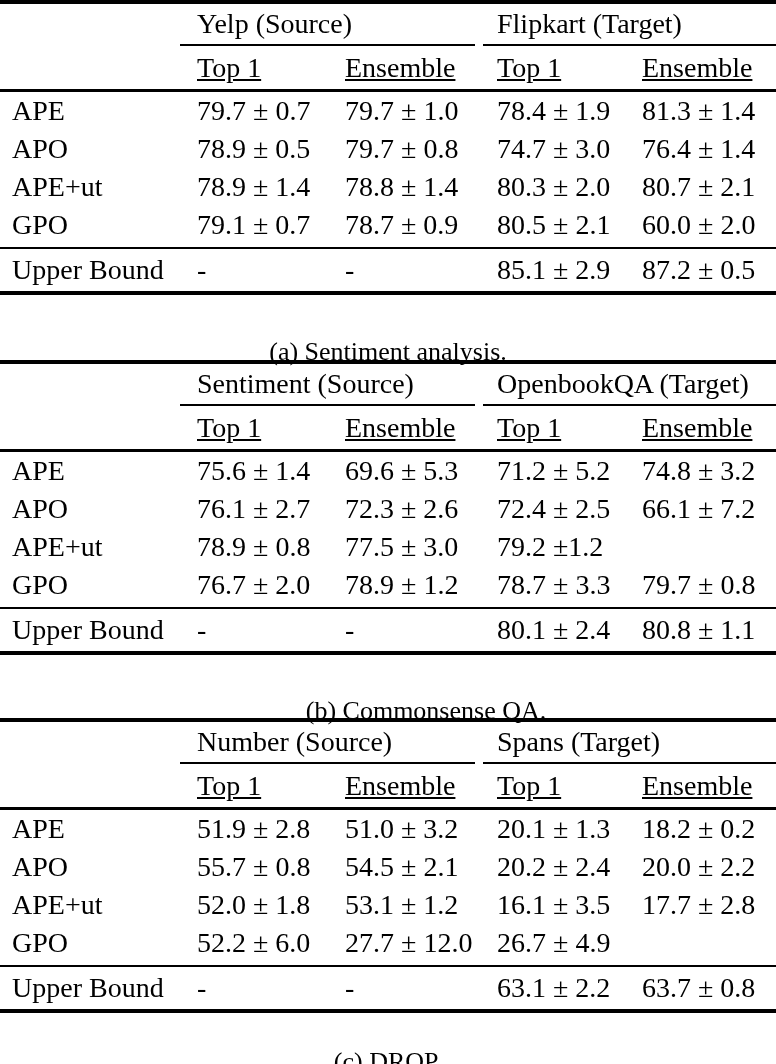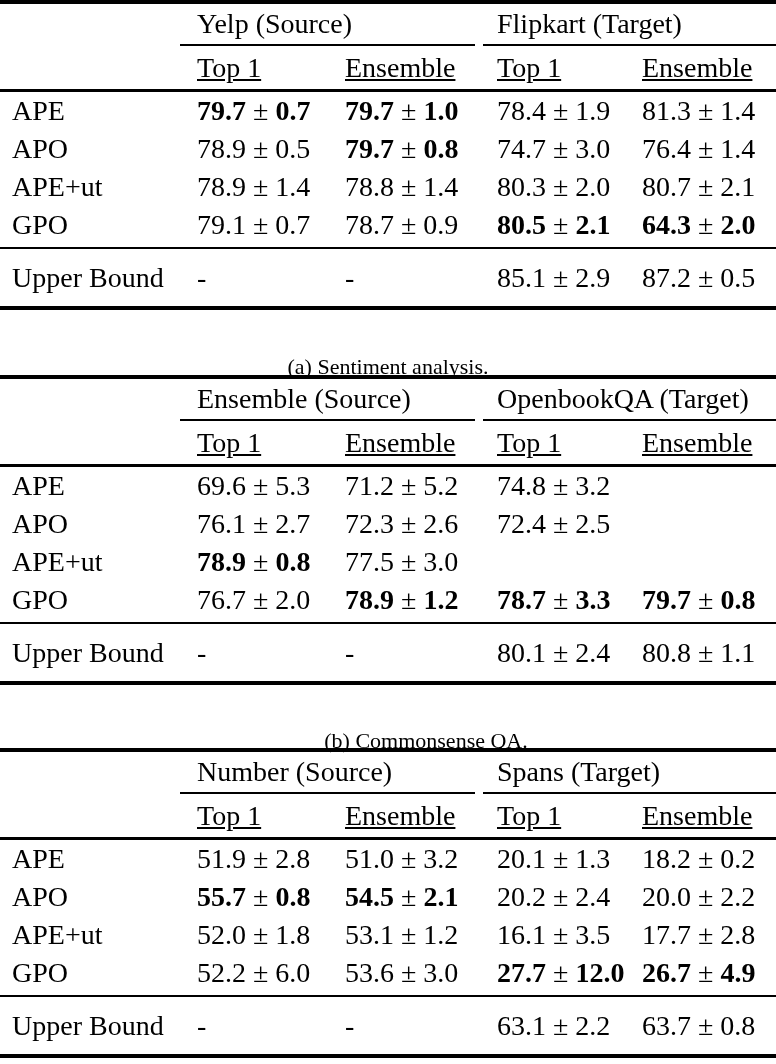--- a/index.html
+++ b/index.html
@@ -23,21 +23,21 @@
   .spacer3 { height: 3px; }
 
   .grid {
     display: grid;
     grid-template-columns: 197px 148px 152px 145px 134px;
     align-items: center;
   }
   .group-row  { height: 40px; }
   .header-row { height: 43px; text-decoration: underline; }
   .data-row   { height: 38px; }
-  .ub-row     { height: 57px; }
+  .ub-row     { height: 42px; }
 
   .cell {
     white-space: nowrap;
     overflow: hidden;
     text-align: left;
   }
   .row-label { padding-left: 12px; }
   .span2 { grid-column: span 2; }
 
   .cmid-row { display: flex; width: 776px; }
@@ -49,23 +49,23 @@
 
   .caption-area {
     display: flex;
     align-items: center;
     justify-content: center;
     width: 776px;
   }
   .caption-a { height: 65px; }
   .caption-b { height: 63px; padding-left: 38px; }
   .caption-c { height: 50px; }
-  .caption-text { font-size: 22px; margin-top: 48px; }
-
-  b { font-weight: bold; }
+  .caption-text { font-size: 26px; margin-top: 48px; }
+
+  b { font-weight: normal; }
 </style>
 </head>
 <body>
 
 <section class="subtable">
   <div class="rule toprule"></div>
   <div class="grid group-row">
     <div class="cell row-label"></div>
     <div class="cell span2">Yelp (Source)</div>
     <div class="cell span2">Flipkart (Target)</div>
@@ -104,21 +104,21 @@
         <div class="cell">78.9 ± 1.4</div>
         <div class="cell">78.8 ± 1.4</div>
         <div class="cell">80.3 ± 2.0</div>
         <div class="cell">80.7 ± 2.1</div>
       </div>
       <div class="grid data-row">
         <div class="cell row-label">GPO</div>
         <div class="cell">79.1 ± 0.7</div>
         <div class="cell">78.7 ± 0.9</div>
         <div class="cell"><b>80.5 </b>±<b> 2.1</b></div>
-        <div class="cell"><b>64.3 </b>±<b> 2.0</b></div>
+        <div class="cell"><b>60.0 </b>±<b> 2.0</b></div>
       </div>
     </div>
   <div class="spacer3"></div>
   <div class="rule midrule"></div>
   <div>
       <div class="grid ub-row">
         <div class="cell row-label">Upper Bound</div>
         <div class="cell">-</div>
         <div class="cell">-</div>
         <div class="cell">85.1 ± 2.9</div>
@@ -128,54 +128,57 @@
   <div class="rule bottomrule"></div>
   <div class="caption-area caption-a">
     <div class="caption-text">(a) Sentiment analysis.</div>
   </div>
 </section>
 
 <section class="subtable">
   <div class="rule toprule"></div>
   <div class="grid group-row">
     <div class="cell row-label"></div>
-    <div class="cell span2">Ensemble (Source)</div>
+    <div class="cell span2">Sentiment (Source)</div>
     <div class="cell span2">OpenbookQA (Target)</div>
   </div>
   <div class="cmid-row">
     <div class="cmid-spacer"></div>
     <div class="cmid-line first"></div>
     <div class="cmid-gap"></div>
     <div class="cmid-line second"></div>
   </div>
   <div class="grid header-row">
     <div class="cell row-label"></div>
     <div class="cell">Top 1</div>
     <div class="cell">Ensemble</div>
     <div class="cell">Top 1</div>
     <div class="cell">Ensemble</div>
   </div>
   <div class="rule headrule"></div>
   <div>
       <div class="grid data-row">
         <div class="cell row-label">APE</div>
+        <div class="cell">75.6 ± 1.4</div>
         <div class="cell">69.6 ± 5.3</div>
         <div class="cell">71.2 ± 5.2</div>
         <div class="cell">74.8 ± 3.2</div>
       </div>
       <div class="grid data-row">
         <div class="cell row-label">APO</div>
         <div class="cell">76.1 ± 2.7</div>
         <div class="cell">72.3 ± 2.6</div>
         <div class="cell">72.4 ± 2.5</div>
+        <div class="cell">66.1 ± 7.2</div>
       </div>
       <div class="grid data-row">
         <div class="cell row-label">APE+ut</div>
         <div class="cell"><b>78.9 </b>±<b> 0.8</b></div>
         <div class="cell">77.5 ± 3.0</div>
+        <div class="cell">79.2 ±1.2</div>
       </div>
       <div class="grid data-row">
         <div class="cell row-label">GPO</div>
         <div class="cell">76.7 ± 2.0</div>
         <div class="cell"><b>78.9 </b>±<b> 1.2</b></div>
         <div class="cell"><b>78.7 </b>±<b> 3.3</b></div>
         <div class="cell"><b>79.7 </b>±<b> 0.8</b></div>
       </div>
     </div>
   <div class="spacer3"></div>
@@ -234,21 +237,20 @@
       <div class="grid data-row">
         <div class="cell row-label">APE+ut</div>
         <div class="cell">52.0 ± 1.8</div>
         <div class="cell">53.1 ± 1.2</div>
         <div class="cell">16.1 ± 3.5</div>
         <div class="cell">17.7 ± 2.8</div>
       </div>
       <div class="grid data-row">
         <div class="cell row-label">GPO</div>
         <div class="cell">52.2 ± 6.0</div>
-        <div class="cell">53.6 ± 3.0</div>
         <div class="cell"><b>27.7 </b>±<b> 12.0</b></div>
         <div class="cell"><b>26.7 </b>±<b> 4.9</b></div>
       </div>
     </div>
   <div class="spacer3"></div>
   <div class="rule midrule"></div>
   <div>
       <div class="grid ub-row">
         <div class="cell row-label">Upper Bound</div>
         <div class="cell">-</div>

